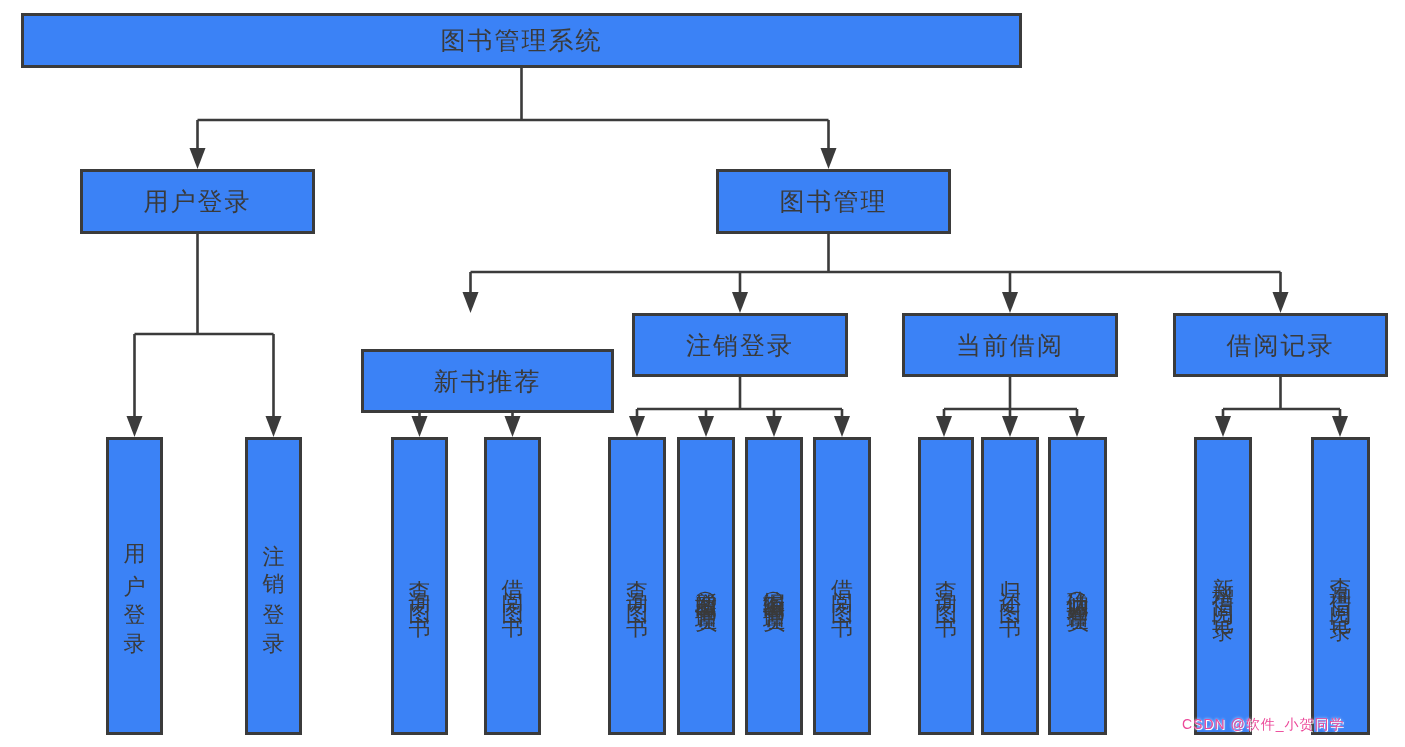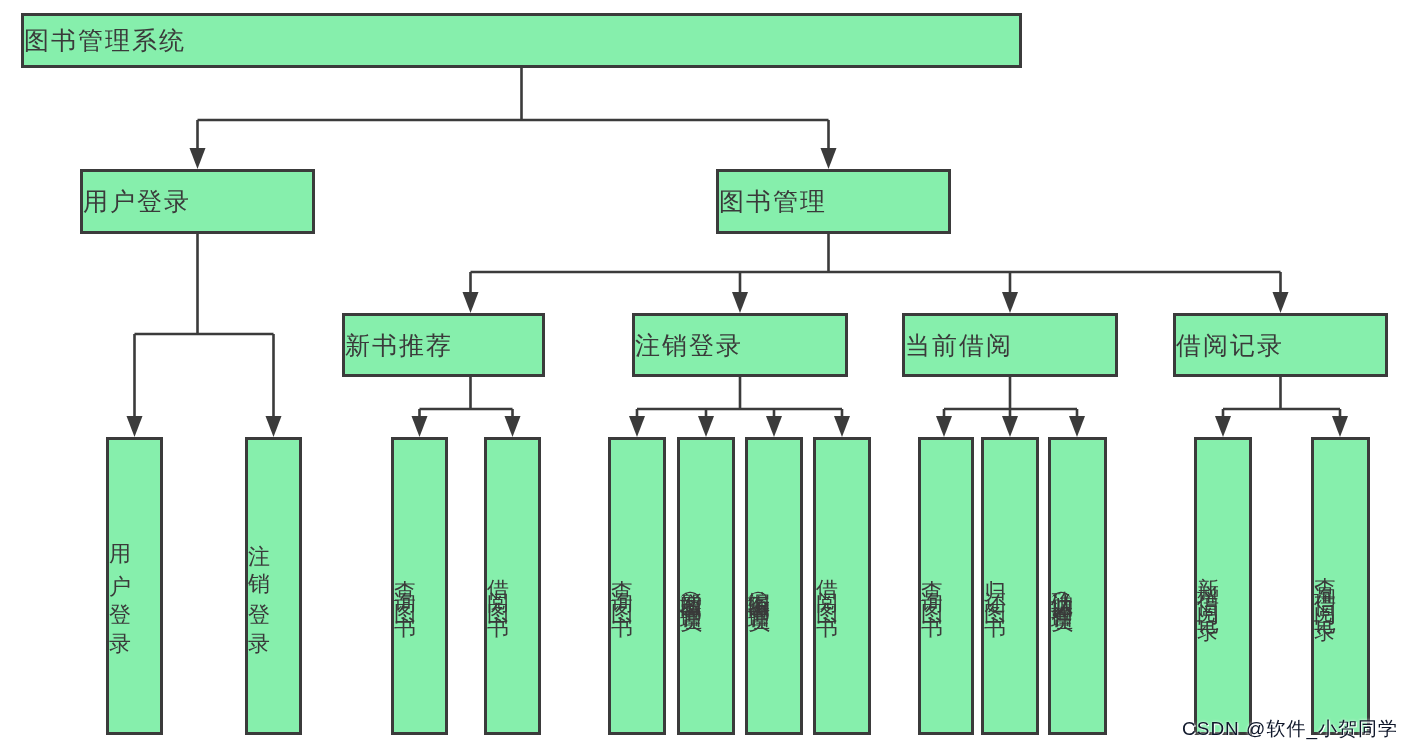--- a/index.html
+++ b/index.html
@@ -6,51 +6,51 @@
   body{
     width:1405px;height:747px;position:relative;overflow:hidden;
     background:#ffffff;
     font-family:"Liberation Sans","DejaVu Sans",sans-serif;
     color:#3a3a3a;
   }
   .stage{position:absolute;inset:0;width:1405px;height:747px;}
   svg.wires{position:absolute;left:0;top:0;z-index:1;}
   .node{
     position:absolute;box-sizing:border-box;
-    border:3px solid #3b3b3b;background:#86efac;
-    display:flex;align-items:center;
+    border:3px solid #3b3b3b;background:#3b82f6;
+    display:flex;align-items:center;justify-content:center;
     z-index:2;
   }
   .node .lbl{white-space:nowrap;letter-spacing:2px;}
   .root-box{left:21px;top:13px;width:1001px;height:55px;font-size:25px;}
   .branch-login{left:80px;top:169px;width:235px;height:65px;font-size:25px;}
   .branch-mgmt{left:716px;top:169px;width:235px;height:65px;font-size:25px;}
   .mod{top:313px;height:64px;font-size:25px;}
-  .mod-new{left:342px;width:203px;}
+  .mod-new{left:361px;width:253px;margin-top:36px;}
   .mod-borrow{left:632px;width:216px;}
   .mod-current{left:902px;width:216px;font-family:Liberation Serif, serif;}
   .mod-records{left:1173px;width:215px;}
   .leaf{top:437px;height:298px;width:57px;}
   .leaf .vtxt{
     writing-mode:vertical-rl;text-orientation:mixed;
     font-size:22px;line-height:1;white-space:nowrap;
   }
   .sp-wide{letter-spacing:30px;}
   .sp-mid{letter-spacing:12px;}
   .sp-six{letter-spacing:9px;}
   .sp-tight{letter-spacing:3px;}
   .lf1{left:106px;} .lf2{left:245px;} .lf3{left:391px;} .lf4{left:484px;}
   .lf5{left:608px;width:58px;} .lf6{left:677px;width:58px;}
   .lf7{left:745px;width:58px;} .lf8{left:813px;width:58px;}
   .lf9{left:918px;width:56px;} .lf10{left:981px;width:58px;}
   .lf11{left:1048px;width:59px;}
   .lf12{left:1194px;width:58px;} .lf13{left:1311px;width:59px;}
   .watermark{
     position:absolute;left:1182px;top:716px;z-index:3;
-    font-size:19px;color:#0f172a;letter-spacing:1px;white-space:nowrap;
+    font-size:14px;color:#ec4899;letter-spacing:1px;white-space:nowrap;
     text-shadow:0 0 3px #ffffff,1px 1px 0 #ffffff;
   }
 </style>
 </head>
 <body>
 
 <div class="stage">
 
   <svg class="wires" width="1405" height="747" viewBox="0 0 1405 747">
     <g stroke="#3b3b3b" stroke-width="2.6" fill="none">

